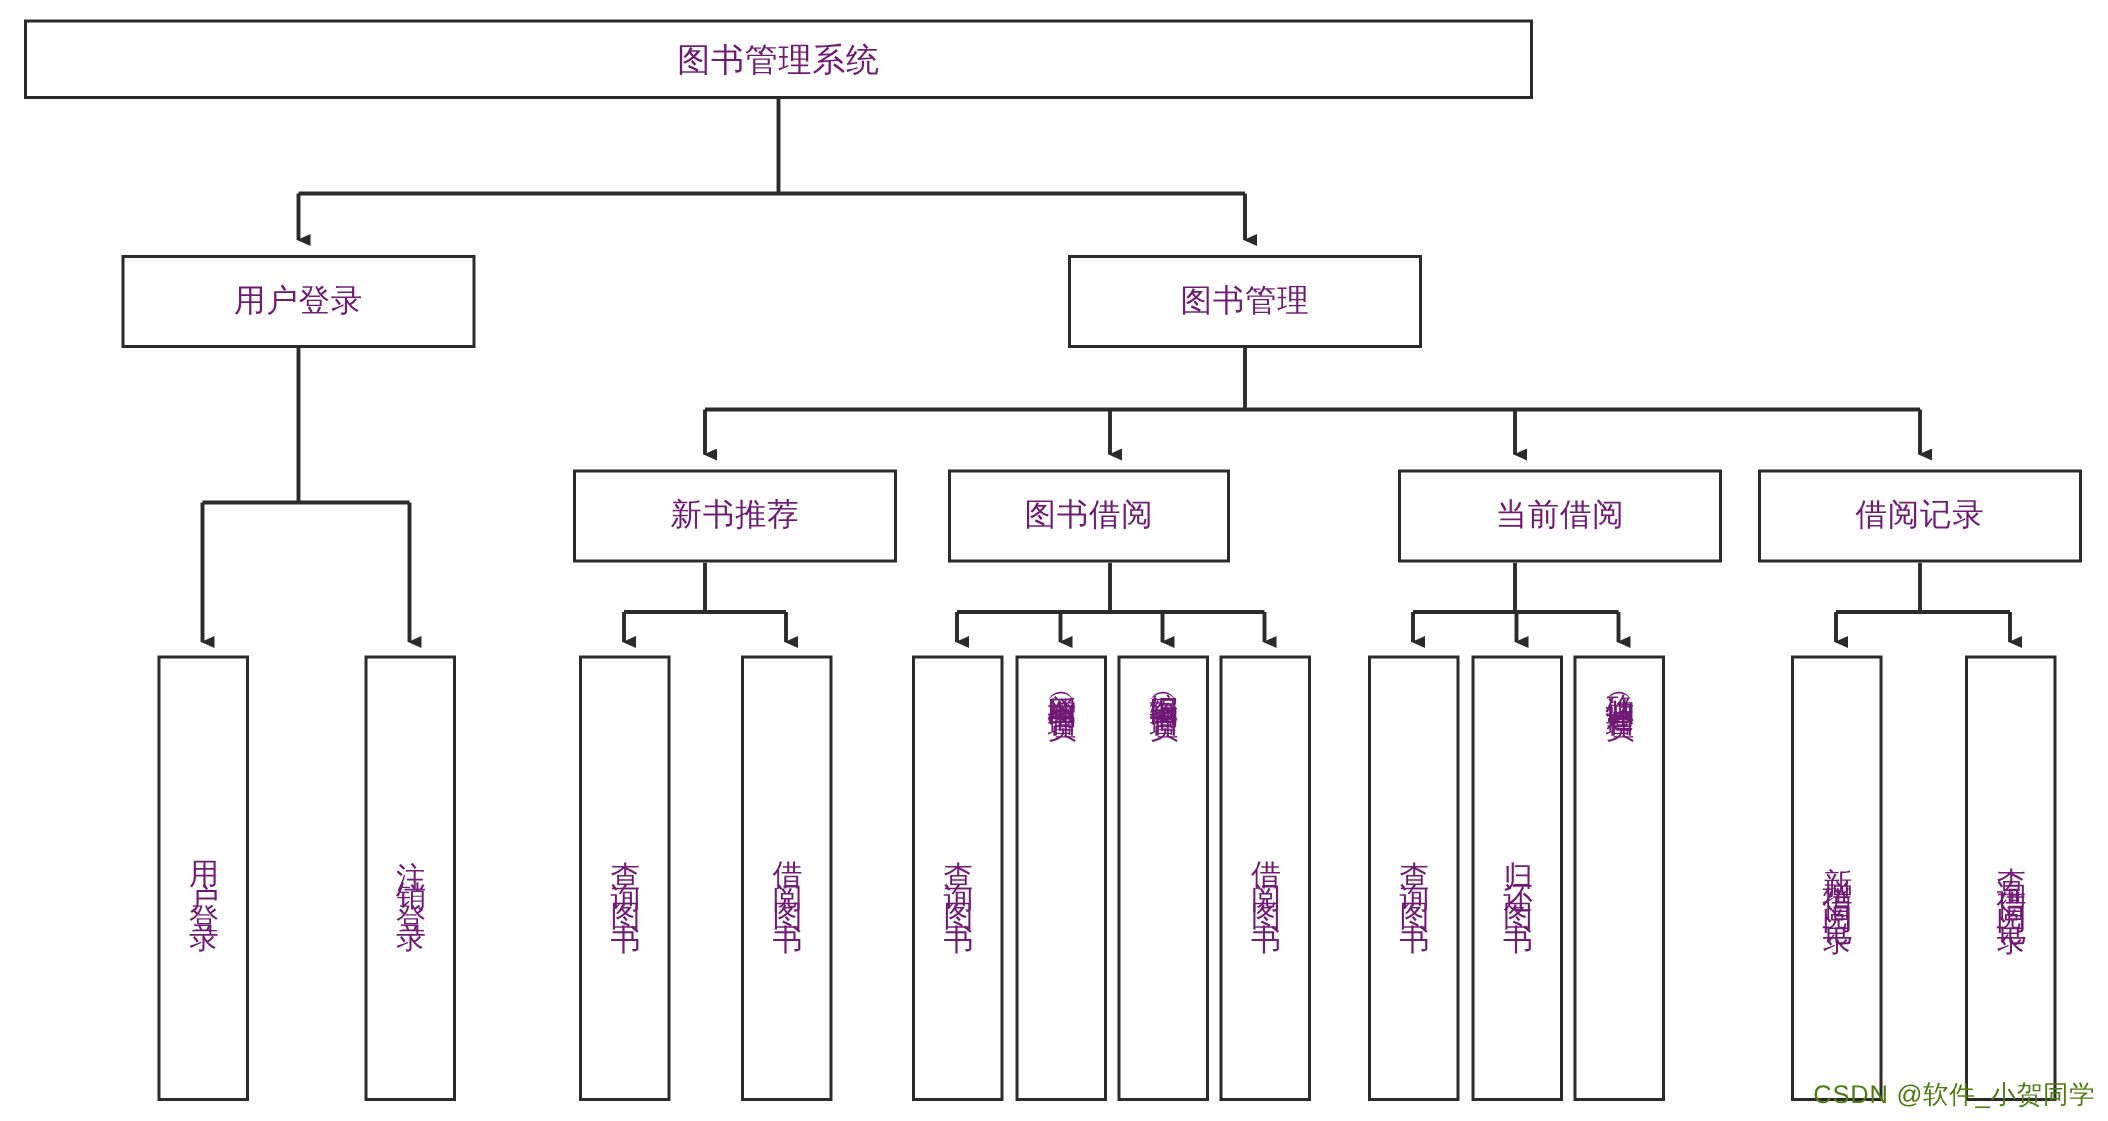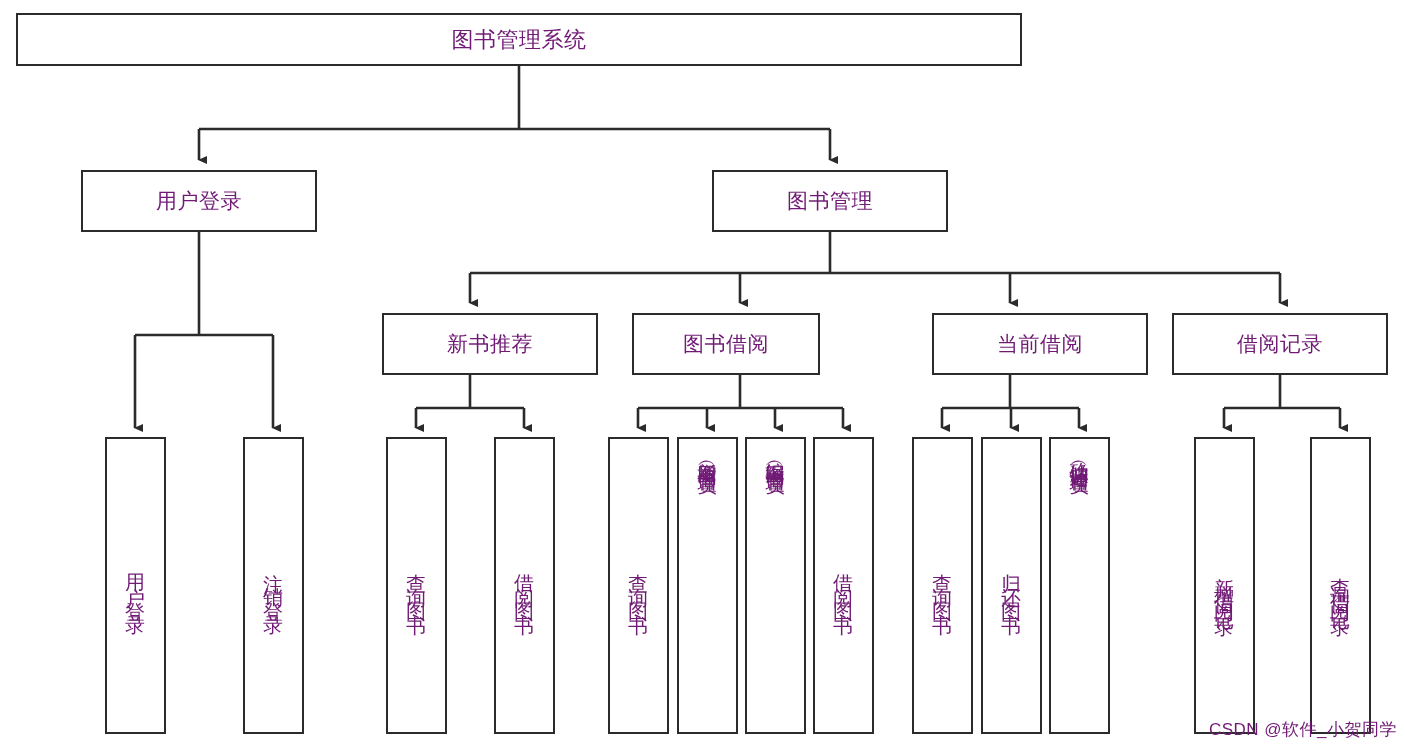--- a/index.html
+++ b/index.html
@@ -68,21 +68,21 @@
   }
   .node-box.leaf.centered {
     align-items: center;
     padding-top: 0;
   }
   #watermark {
     position: absolute;
     right: 8px;
     bottom: 6px;
     font-size: 17px;
-    color: #701a75;
+    color: #4d7c0f;
     letter-spacing: 0.5px;
     white-space: nowrap;
     pointer-events: none;
   }
 </style>
 </head>
 <body>
 
 <div id="diagram-root">
 

